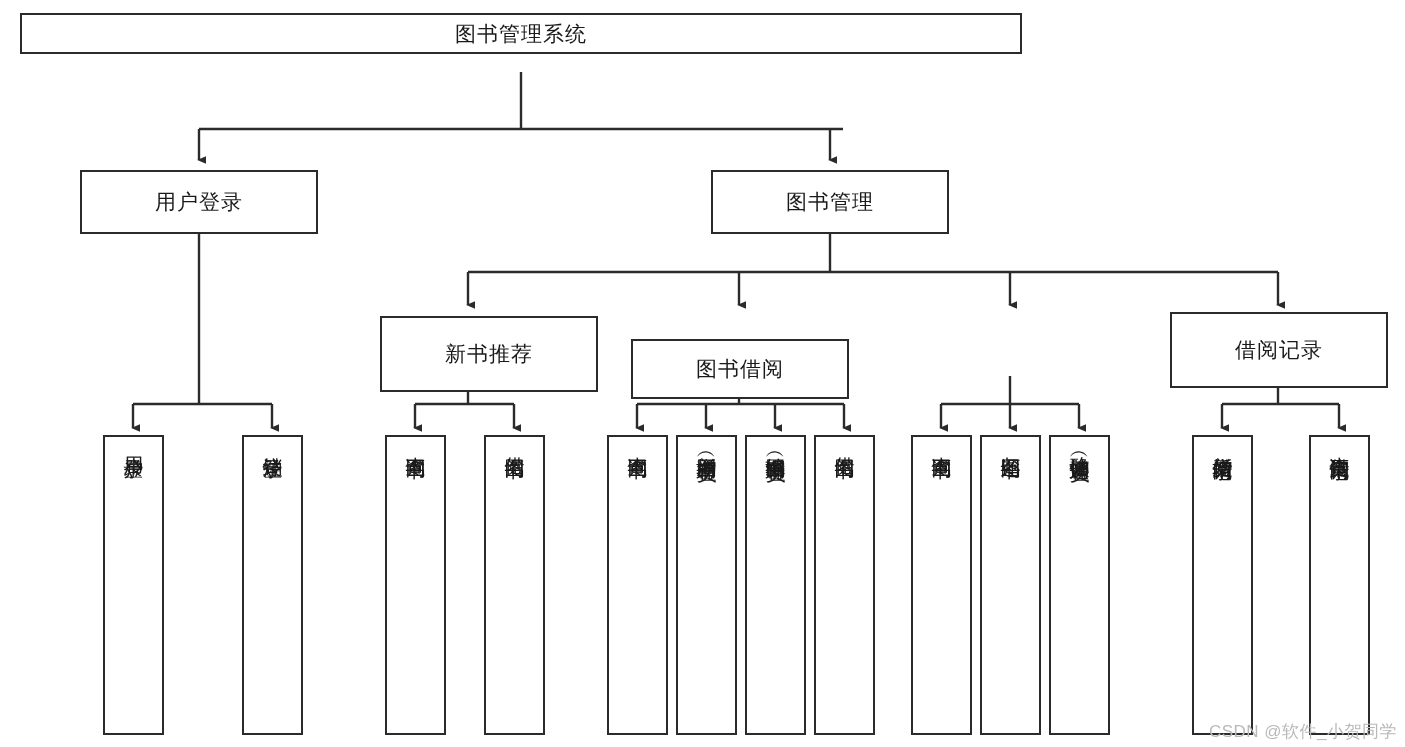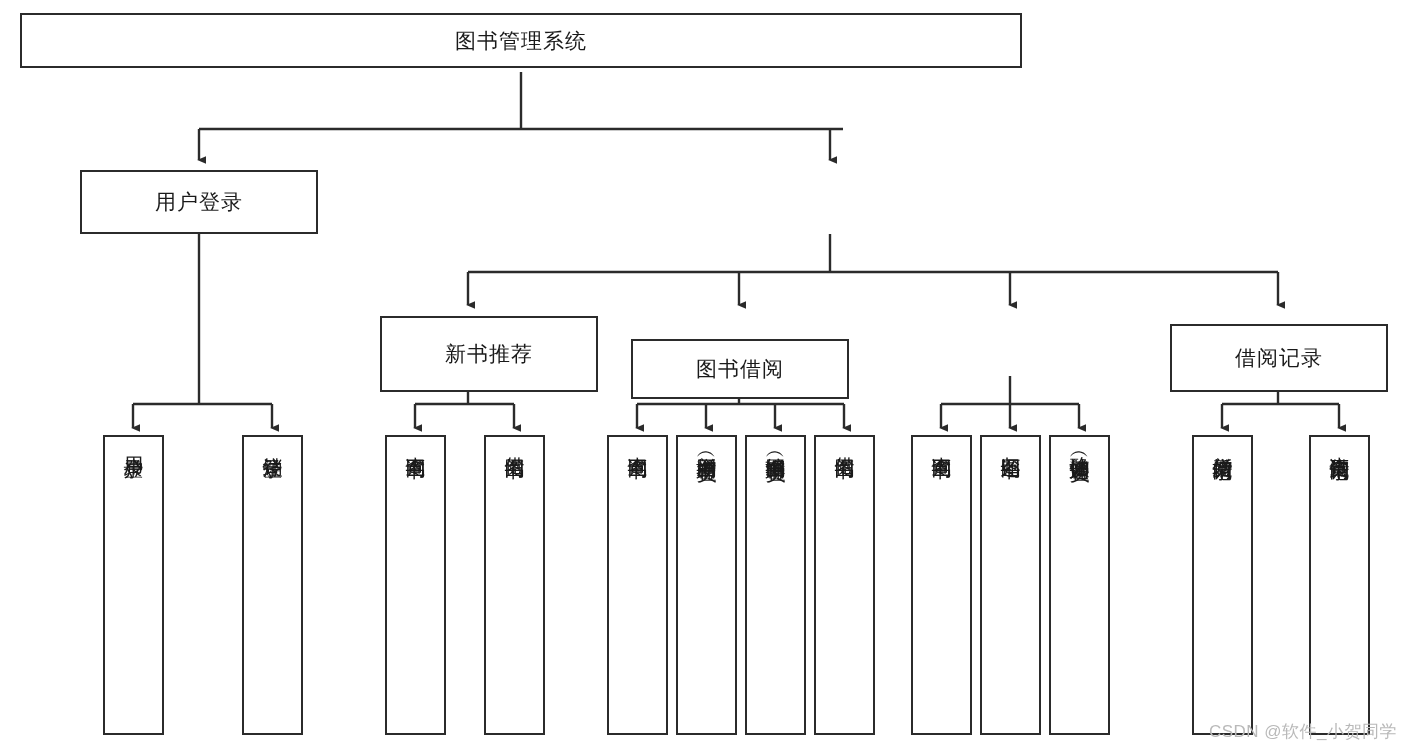--- a/index.html
+++ b/index.html
@@ -115,35 +115,38 @@
       <path d="M1010,404 L1010,428" marker-end="url(#arrow)"></path>
       <path d="M1079,404 L1079,428" marker-end="url(#arrow)"></path>
 
       <path d="M1278,376 L1278,404"></path>
       <path d="M1222,404 L1339,404"></path>
       <path d="M1222,404 L1222,428" marker-end="url(#arrow)"></path>
       <path d="M1339,404 L1339,428" marker-end="url(#arrow)"></path>
     </g>
   </svg>
 
-  <div class="node h" style="left:20px; top:13px; width:1002px; height:55px;">
+  <div class="node h" style="left:20px; top:13px; width:1002px; height:41px;">
     <span>图书管理系统</span>
   </div>
 
   <div class="node h" style="left:80px; top:170px; width:238px; height:64px;">
     <span>用户登录</span>
+  </div>
+  <div class="node h" style="left:711px; top:170px; width:238px; height:64px;">
+    <span>图书管理</span>
   </div>
 
   <div class="node h" style="left:360px; top:316px; width:218px; height:76px;margin-left:20px;">
     <span>新书推荐</span>
   </div>
   <div class="node h" style="left:631px; top:316px; width:218px; height:60px;margin-top:23px;">
     <span>图书借阅</span>
   </div>
-  <div class="node h" style="left:1170px; top:324px; width:218px; height:68px;font-family:Liberation Serif, serif;">
+  <div class="node h" style="left:1170px; top:312px; width:218px; height:76px;font-family:Liberation Serif, serif;">
     <span>借阅记录</span>
   </div>
 
   <div class="node v" style="left:103px; top:435px; width:61px; height:300px;">
     <span class="vlabel">用户登录</span>
   </div>
   <div class="node v" style="left:242px; top:435px; width:61px; height:300px;">
     <span class="vlabel">注销登录</span>
   </div>
 

